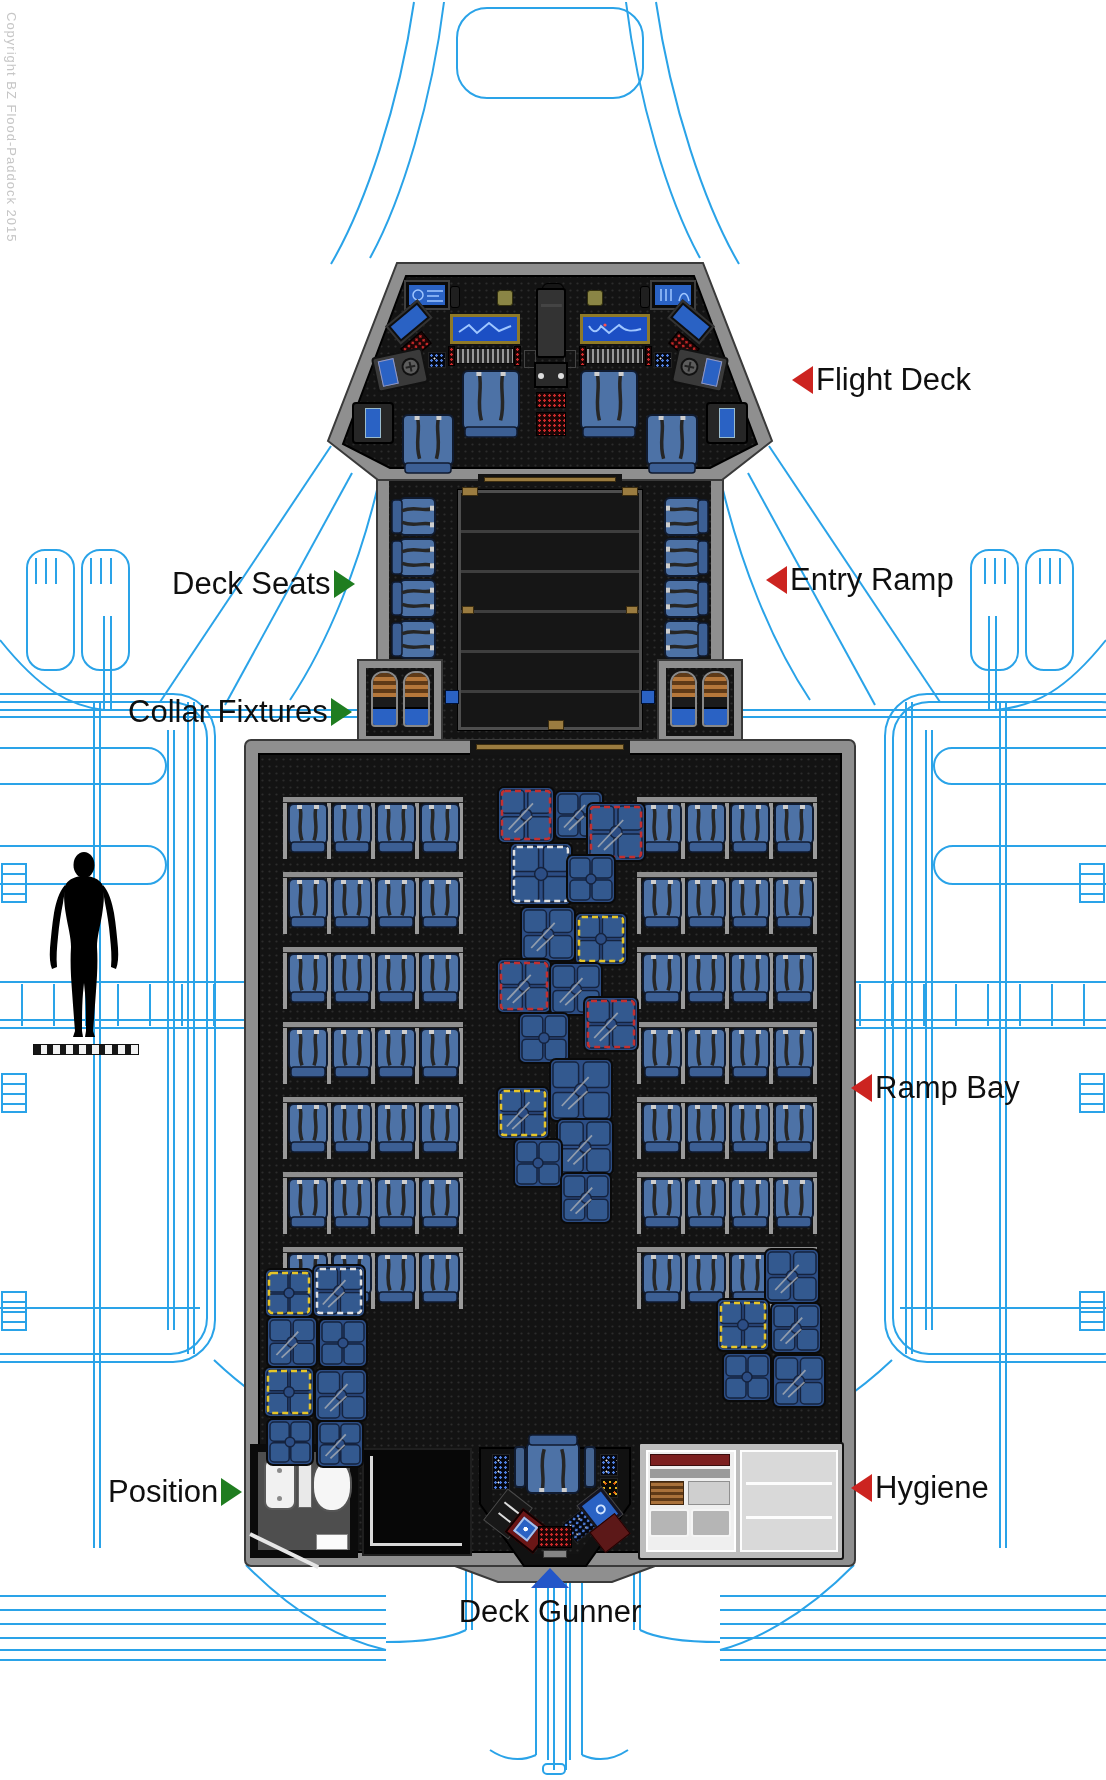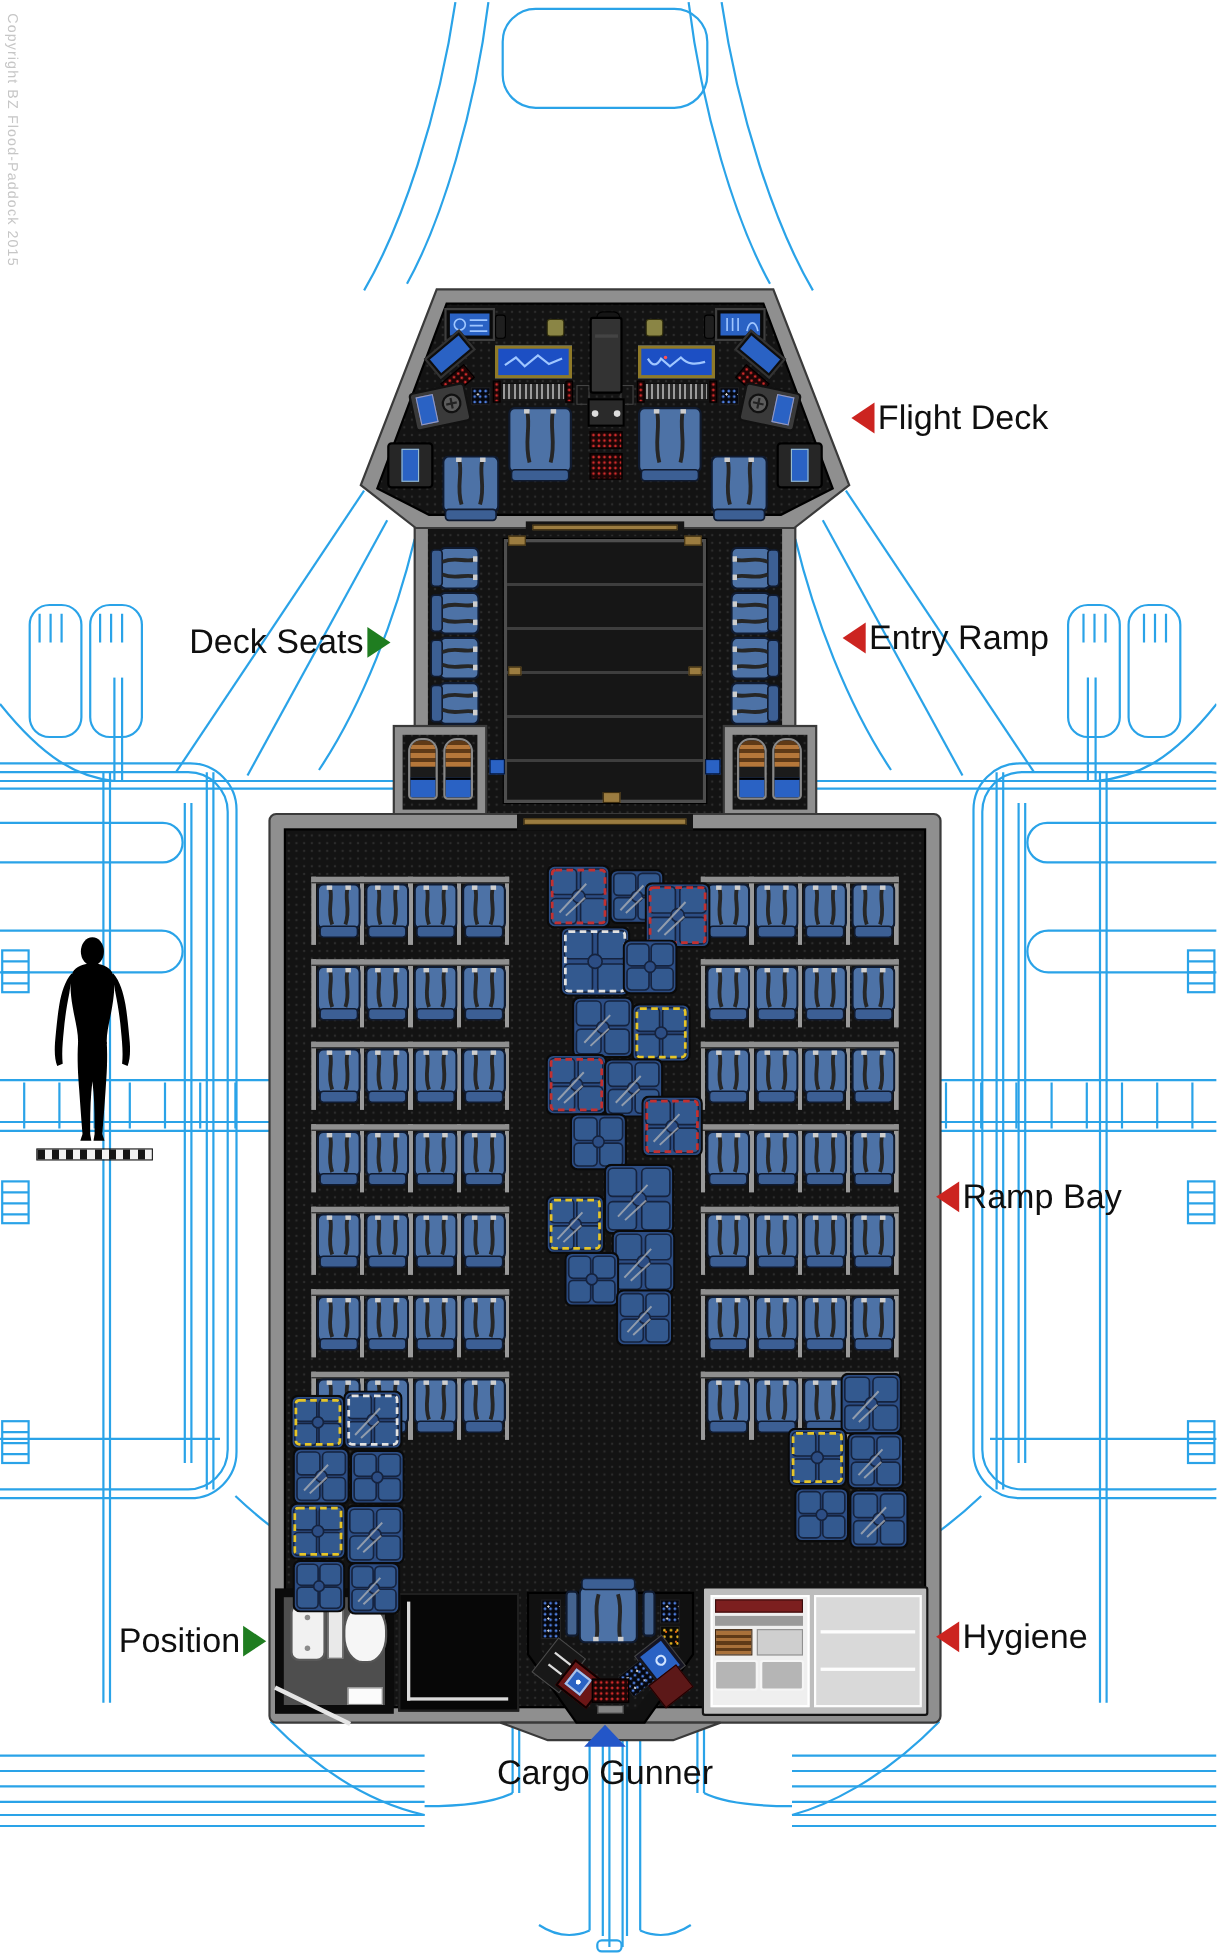--- a/index.html
+++ b/index.html
@@ -1180,42 +1180,46 @@
         <path d="M25,96 L51,96 C52,112 51,126 50,140 C49,154 48,168 47,180 L40,180 C40,168 40,154 39,142 L38,132 L37,142 C36,154 36,168 36,180 L29,180 C28,168 27,154 26,140 C25,126 24,112 25,96 Z"></path>
         <path d="M29,180 L36,180 L37,186 L27,186 Z"></path>
         <path d="M40,180 L47,180 L49,186 L39,186 Z"></path>
       </g>
     </svg>
   </div>
   <div id="scalebar" class="abs" style="left:33px;top:1044px;width:106px;height:11px;z-index:5;"></div>
 
   <div id="copyright">Copyright BZ Flood-Paddock 2015</div>
 
-  <div class="label" style="left:774px;top:362px;">
+  <div class="label" style="left:792px;top:362px;">
     <span class="arr arr-left" style="border-right-color: rgb(204, 36, 32);"></span>
     <span>Flight Deck</span>
   </div>
   <div class="label" style="left:766px;top:562px;">
     <span class="arr arr-left" style="border-right-color: rgb(204, 36, 32);"></span>
     <span>Entry Ramp</span>
   </div>
   <div class="label" style="left:172px;top:566px;">
     <span>Deck Seats</span>
+    <span class="arr arr-right" style="border-left-color: rgb(31, 125, 32);"></span>
+  </div>
+  <div class="label" style="left:128px;top:694px;">
+    <span>Collar Fixtures</span>
     <span class="arr arr-right" style="border-left-color: rgb(31, 125, 32);"></span>
   </div>
   <div class="label" style="left:851px;top:1070px;">
     <span class="arr arr-left" style="border-right-color: rgb(204, 36, 32);"></span>
     <span>Ramp Bay</span>
   </div>
   <div class="label" style="left:108px;top:1474px;">
     <span>Position</span>
     <span class="arr arr-right" style="border-left-color: rgb(31, 125, 32);"></span>
   </div>
   <div class="label" style="left:851px;top:1470px;">
     <span class="arr arr-left" style="border-right-color: rgb(204, 36, 32);"></span>
     <span>Hygiene</span>
   </div>
   <div id="label-rear-gunner" class="label-block">
     <span class="arr arr-up" style="border-bottom-color: rgb(35, 86, 200);"></span>
-    <div>Cargo Gunner</div>
+    <div>Deck Gunner</div>
   </div>
 
 </div>
 
 </body></html>

